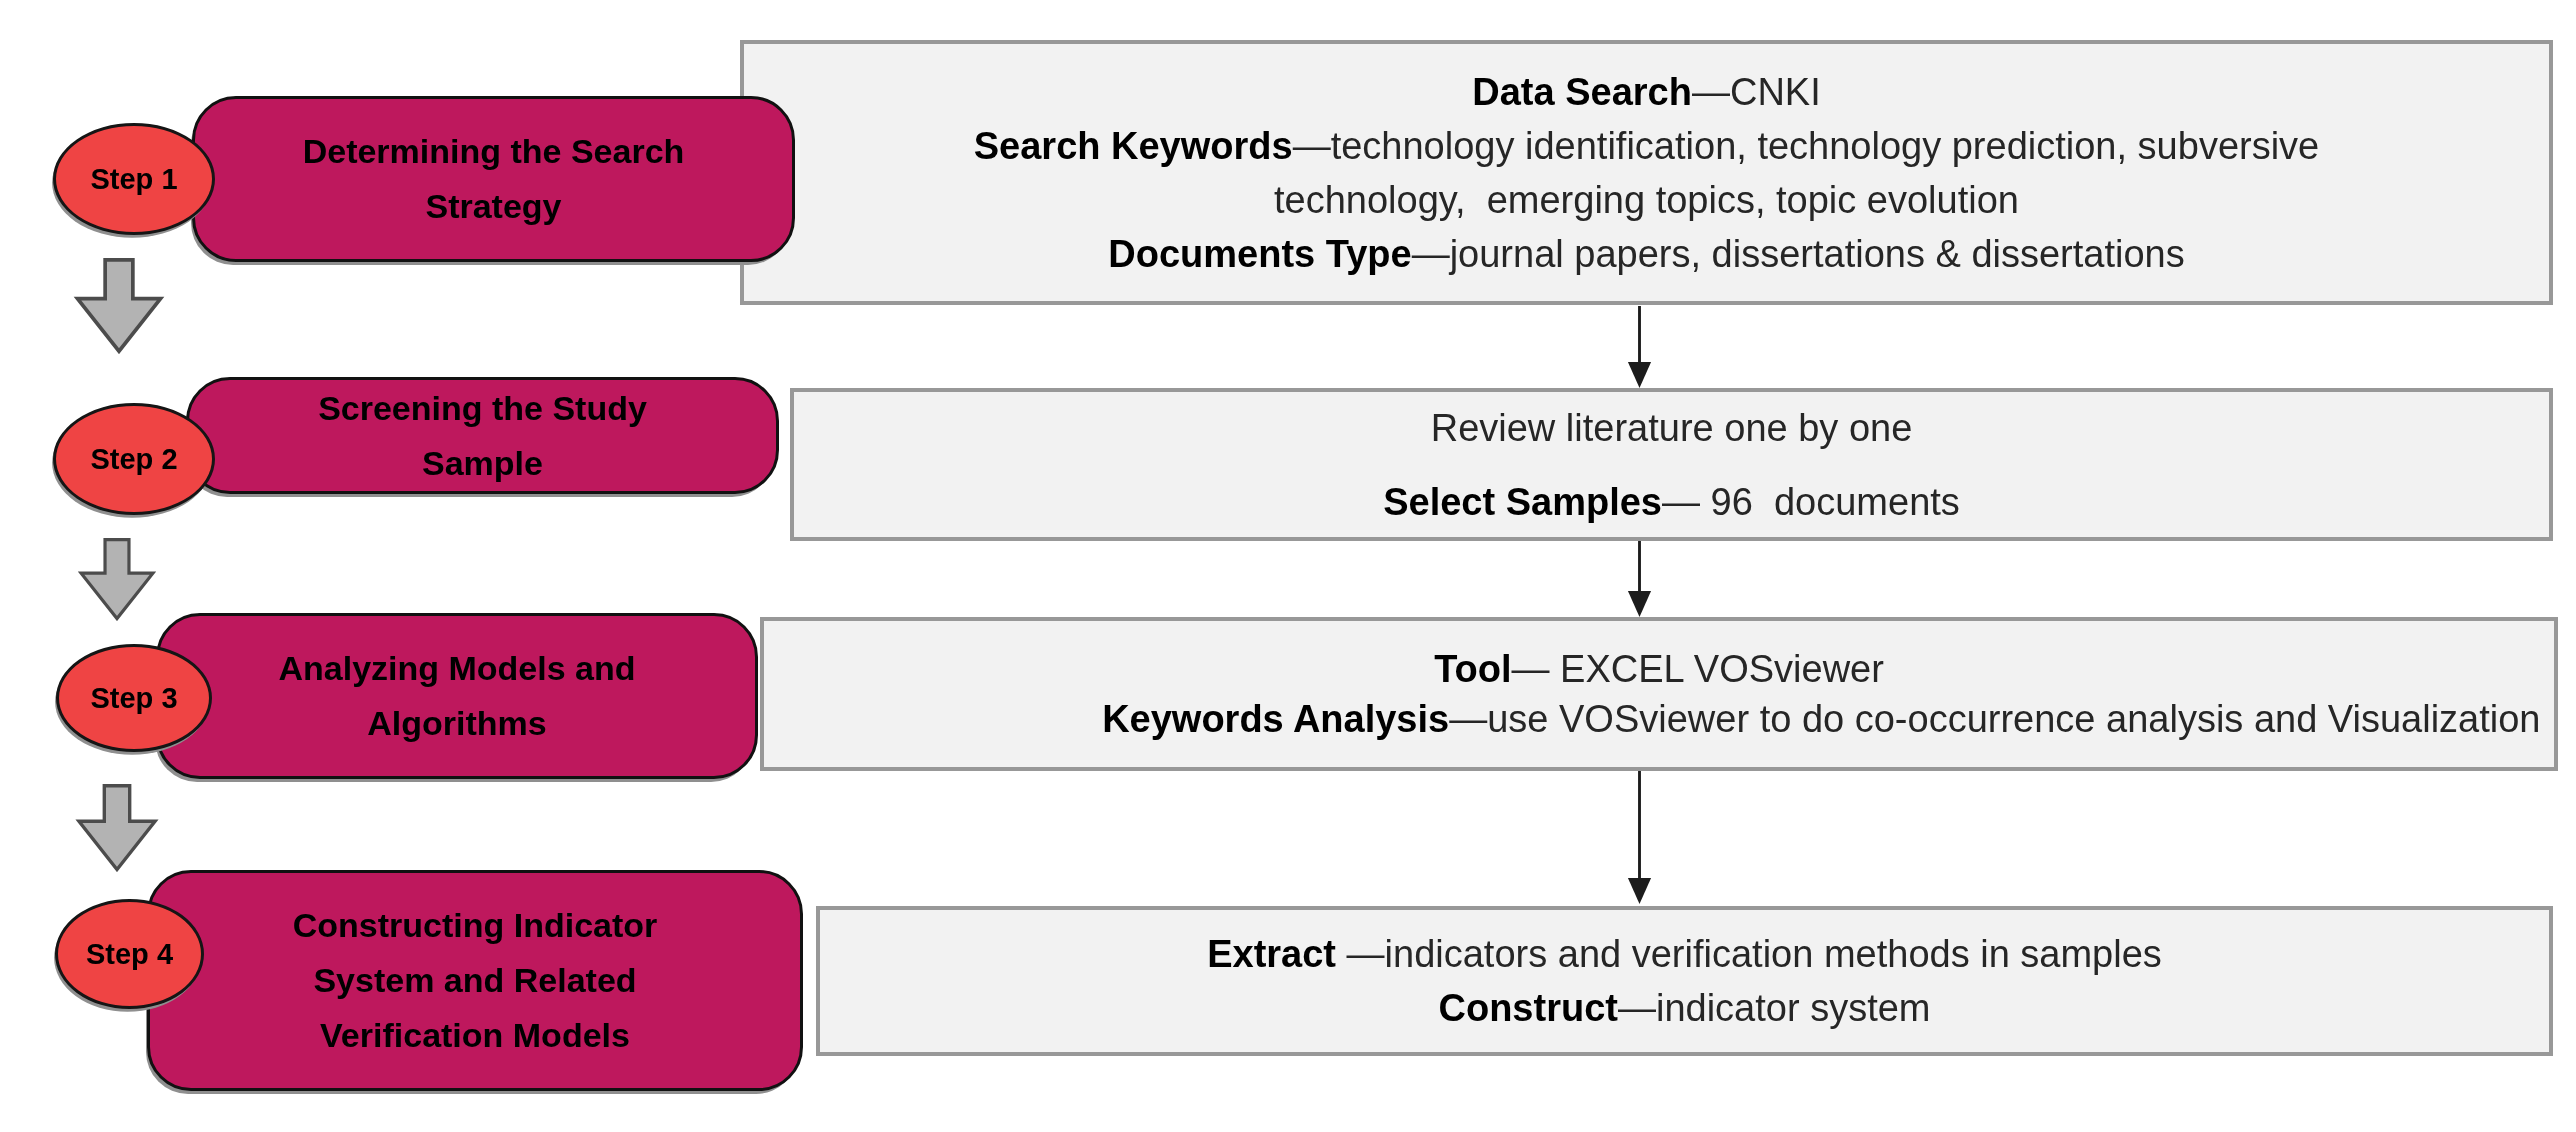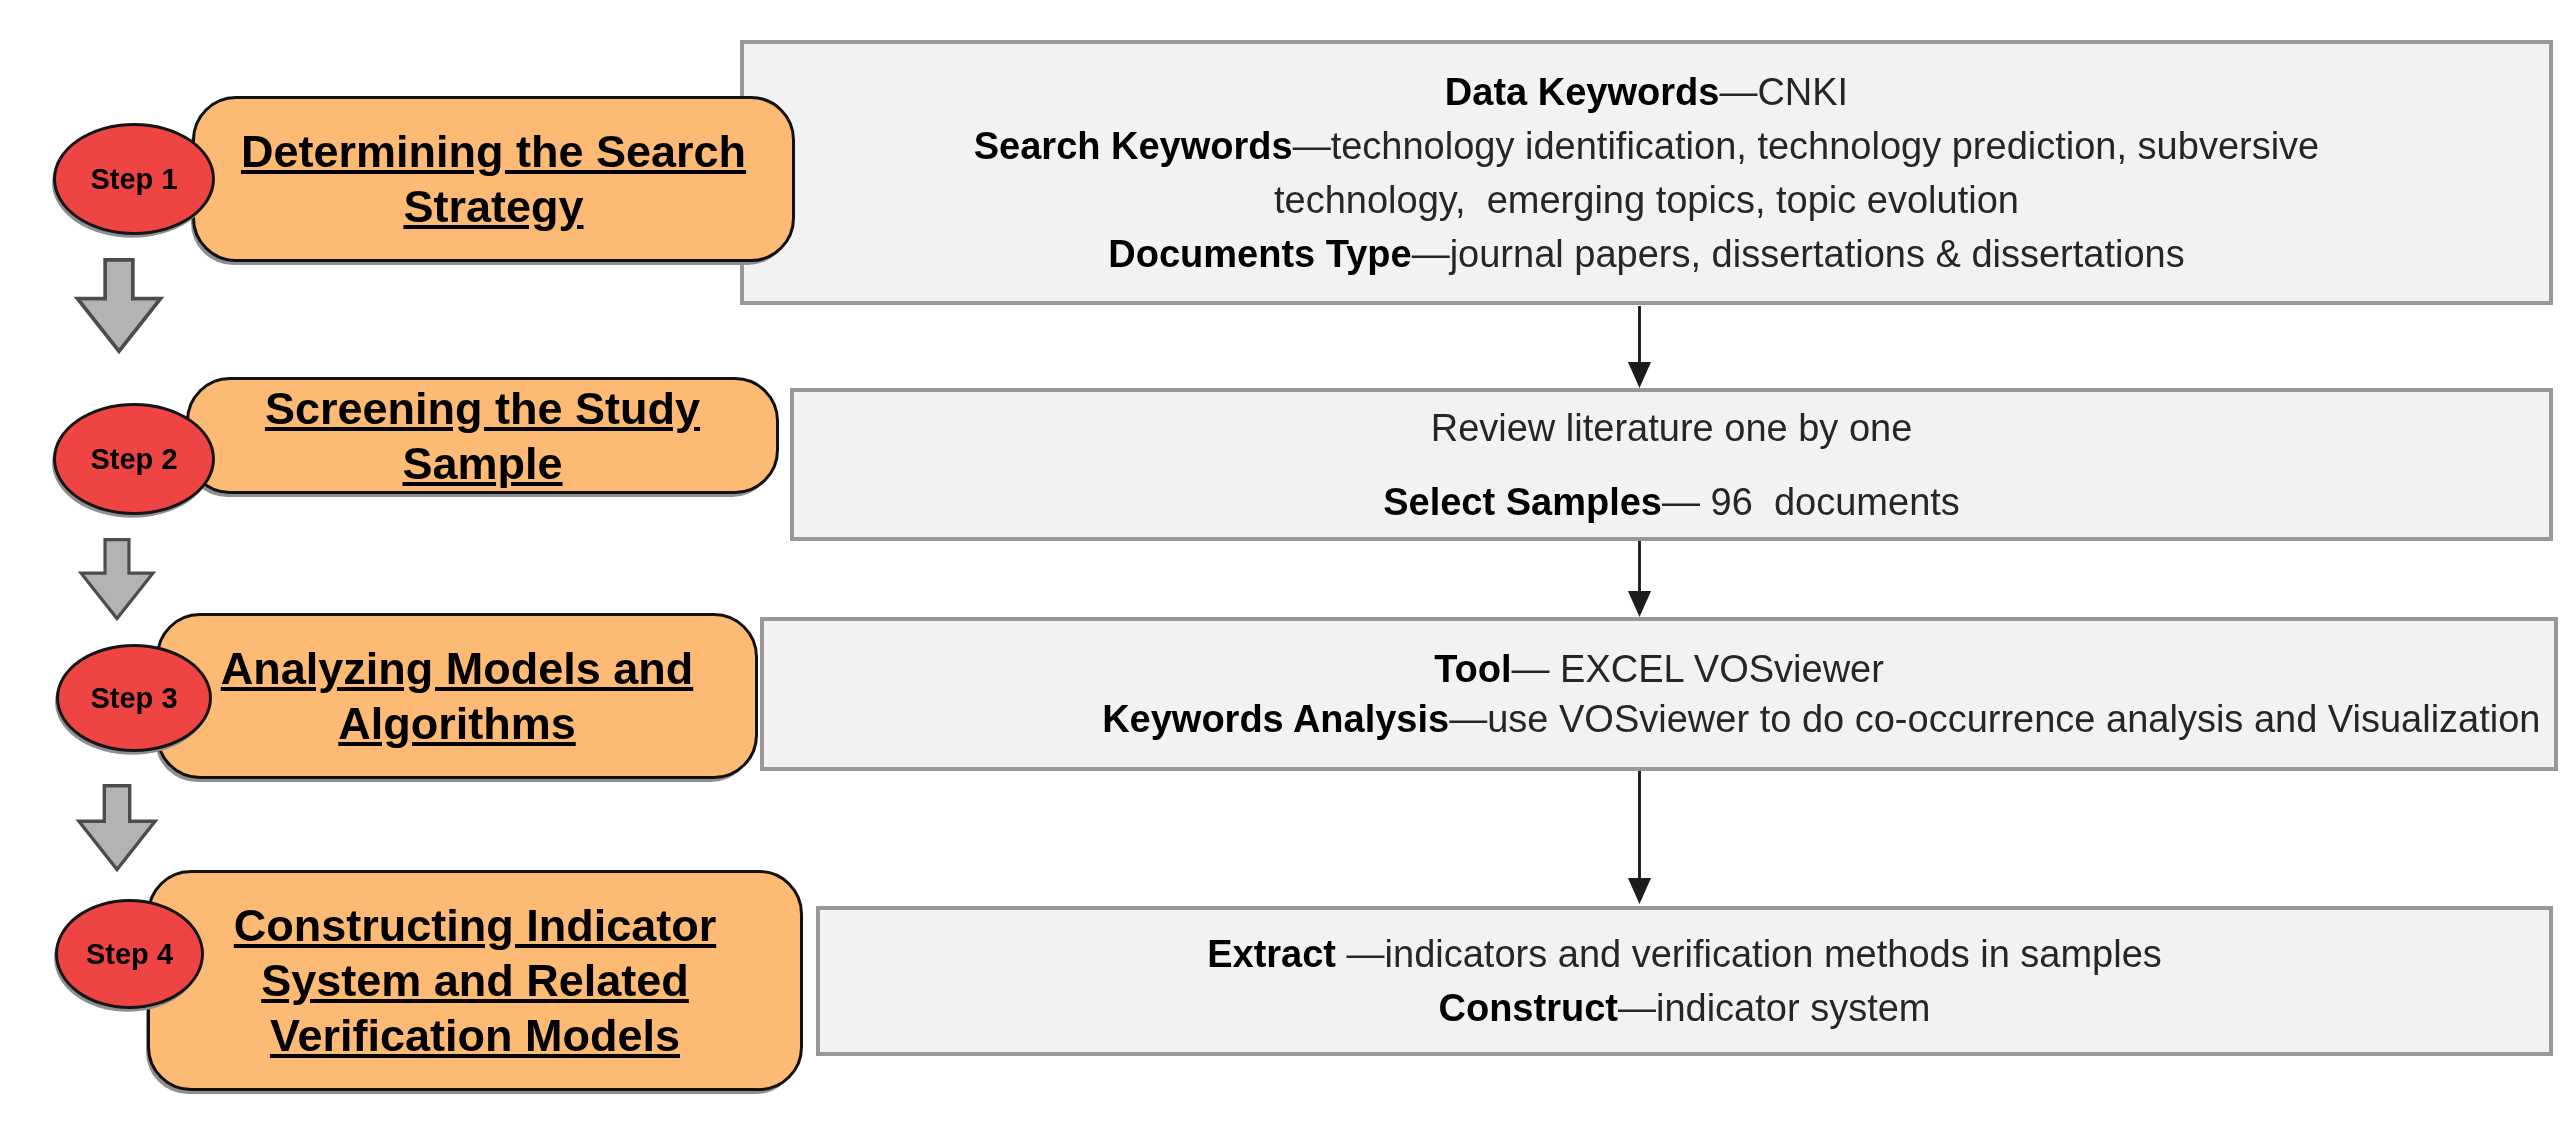--- a/index.html
+++ b/index.html
@@ -14,26 +14,26 @@
     display:flex; align-items:center; justify-content:center;
     font-weight:bold; font-size:29px; color:#000;
     box-shadow:-1.9px 3.8px 0 -1px #8f8f8f; z-index:4; white-space:pre;
   }
   #e1 { left:53px;  top:123px; width:162px; height:112px; }
   #e2 { left:53px;  top:403px; width:162px; height:112px; }
   #e3 { left:56px;  top:644px; width:156px; height:108px; }
   #e4 { left:55px;  top:899px; width:149px; height:110px; }
   
   .titlebox {
-    position:absolute; box-sizing:border-box; background:#fdba74;
+    position:absolute; box-sizing:border-box; background:#be185d;
     border:3.8px solid #111111; border-radius:44px;
     display:flex; align-items:center; justify-content:center;
-    text-align:center; font-weight:bold; font-size:45px; line-height:55px;
+    text-align:center; font-weight:bold; font-size:34px; line-height:55px;
     color:#000; white-space:pre-line; z-index:3;
-    box-shadow:-2.9px 4.8px 0 -1.9px #8f8f8f; padding:0 17.3px;text-decoration:underline;
+    box-shadow:-2.9px 4.8px 0 -1.9px #8f8f8f; padding:0 17.3px;
   }
   #t1 { left:192px; top:96px; width:603px; height:166px; }
   #t2 { left:186px; top:377px; width:593px; height:117px; }
   #t3 { left:156px; top:613px; width:602px; height:166px; }
   #t4 { left:147px; top:870px; width:656px; height:221px; }
   
   .contentbox {
     position:absolute; box-sizing:border-box; background:#f2f2f2;
     border:4.8px solid #989898; z-index:1;
     display:flex; flex-direction:column; justify-content:center;
@@ -55,21 +55,21 @@
   #v1 { left:1625px; top:306px; }
   #v2 { left:1625px; top:540px; }
   #v3 { left:1625px; top:771px; }
 </style>
 </head>
 <body>
 
 <div class="canvas">
 
   <div class="contentbox" id="c1">
-      <div class="line"><span class="lb">Data Keywords</span>—CNKI</div>
+      <div class="line"><span class="lb">Data Search</span>—CNKI</div>
       <div class="line"><span class="lb">Search Keywords</span>—technology identification, technology prediction, subversive</div>
       <div class="line">technology,  emerging topics, topic evolution</div>
       <div class="line"><span class="lb">Documents Type</span>—journal papers, dissertations &amp; dissertations</div>
     </div>
   <div class="contentbox" id="c2">
       <div class="line">Review literature one by one</div>
       <div class="line"><span class="lb">Select Samples</span>— 96  documents</div>
     </div>
   <div class="contentbox" id="c3">
       <div class="line"><span class="lb">Tool</span>— EXCEL VOSviewer</div>

